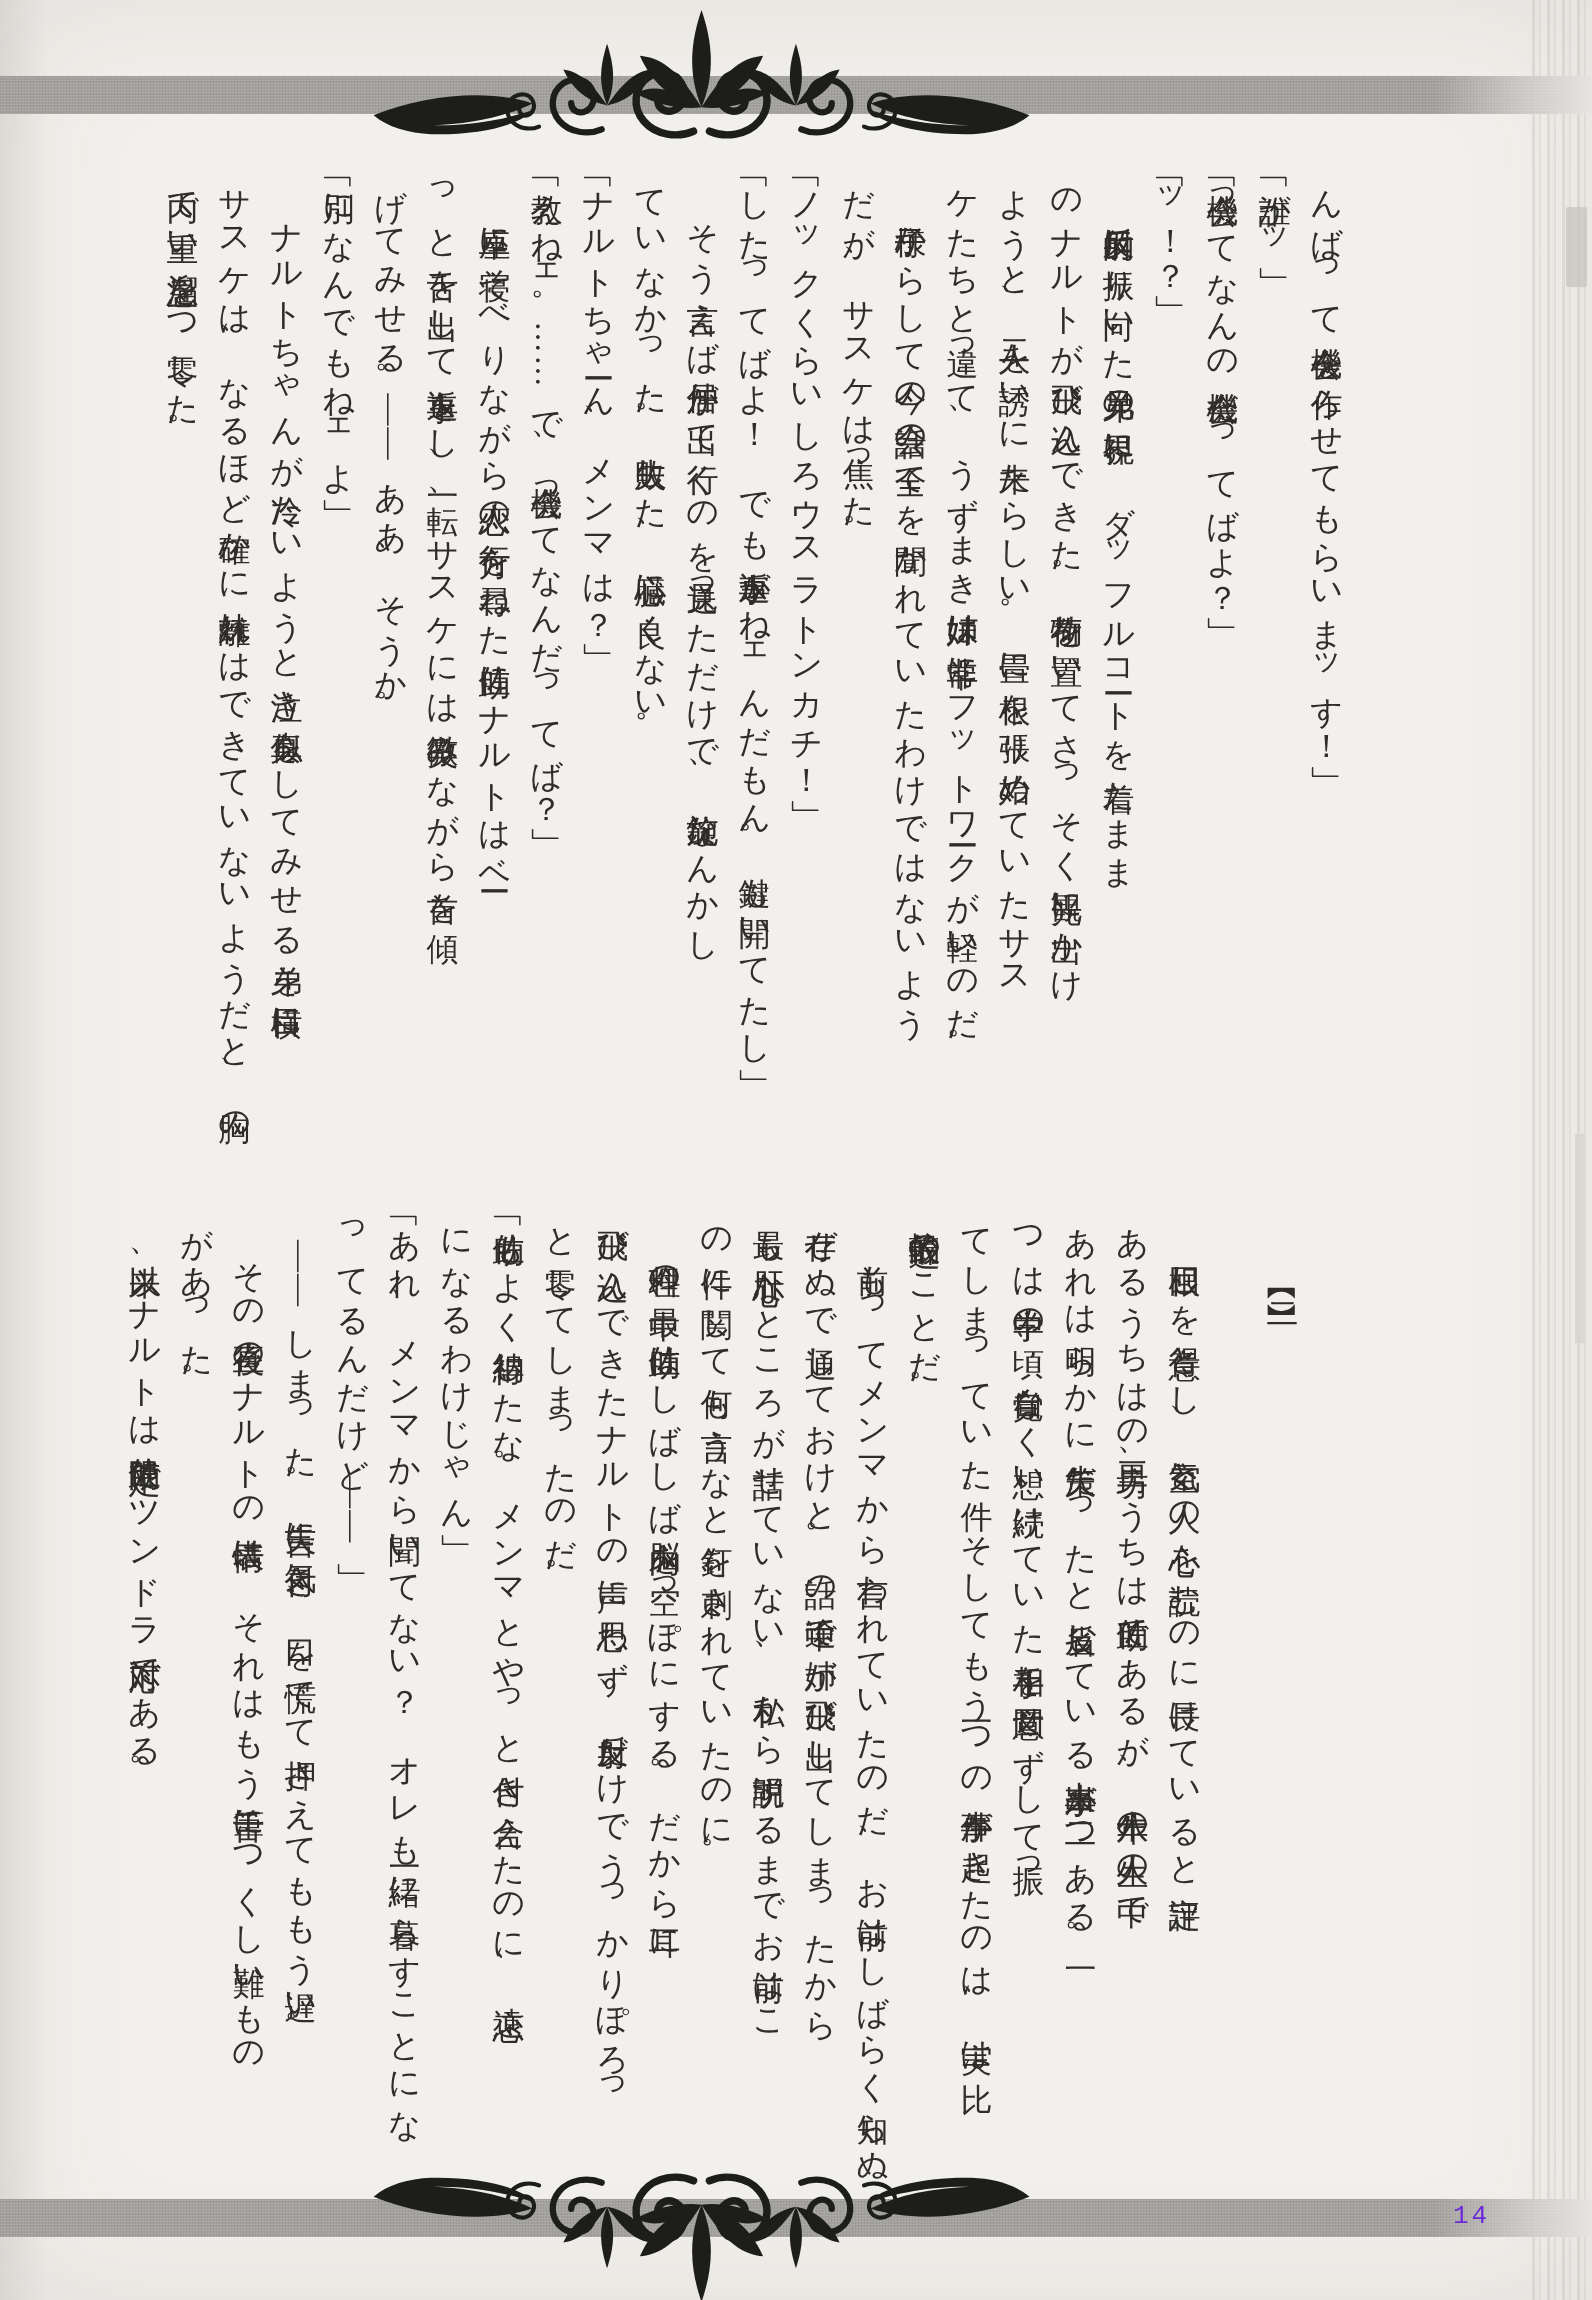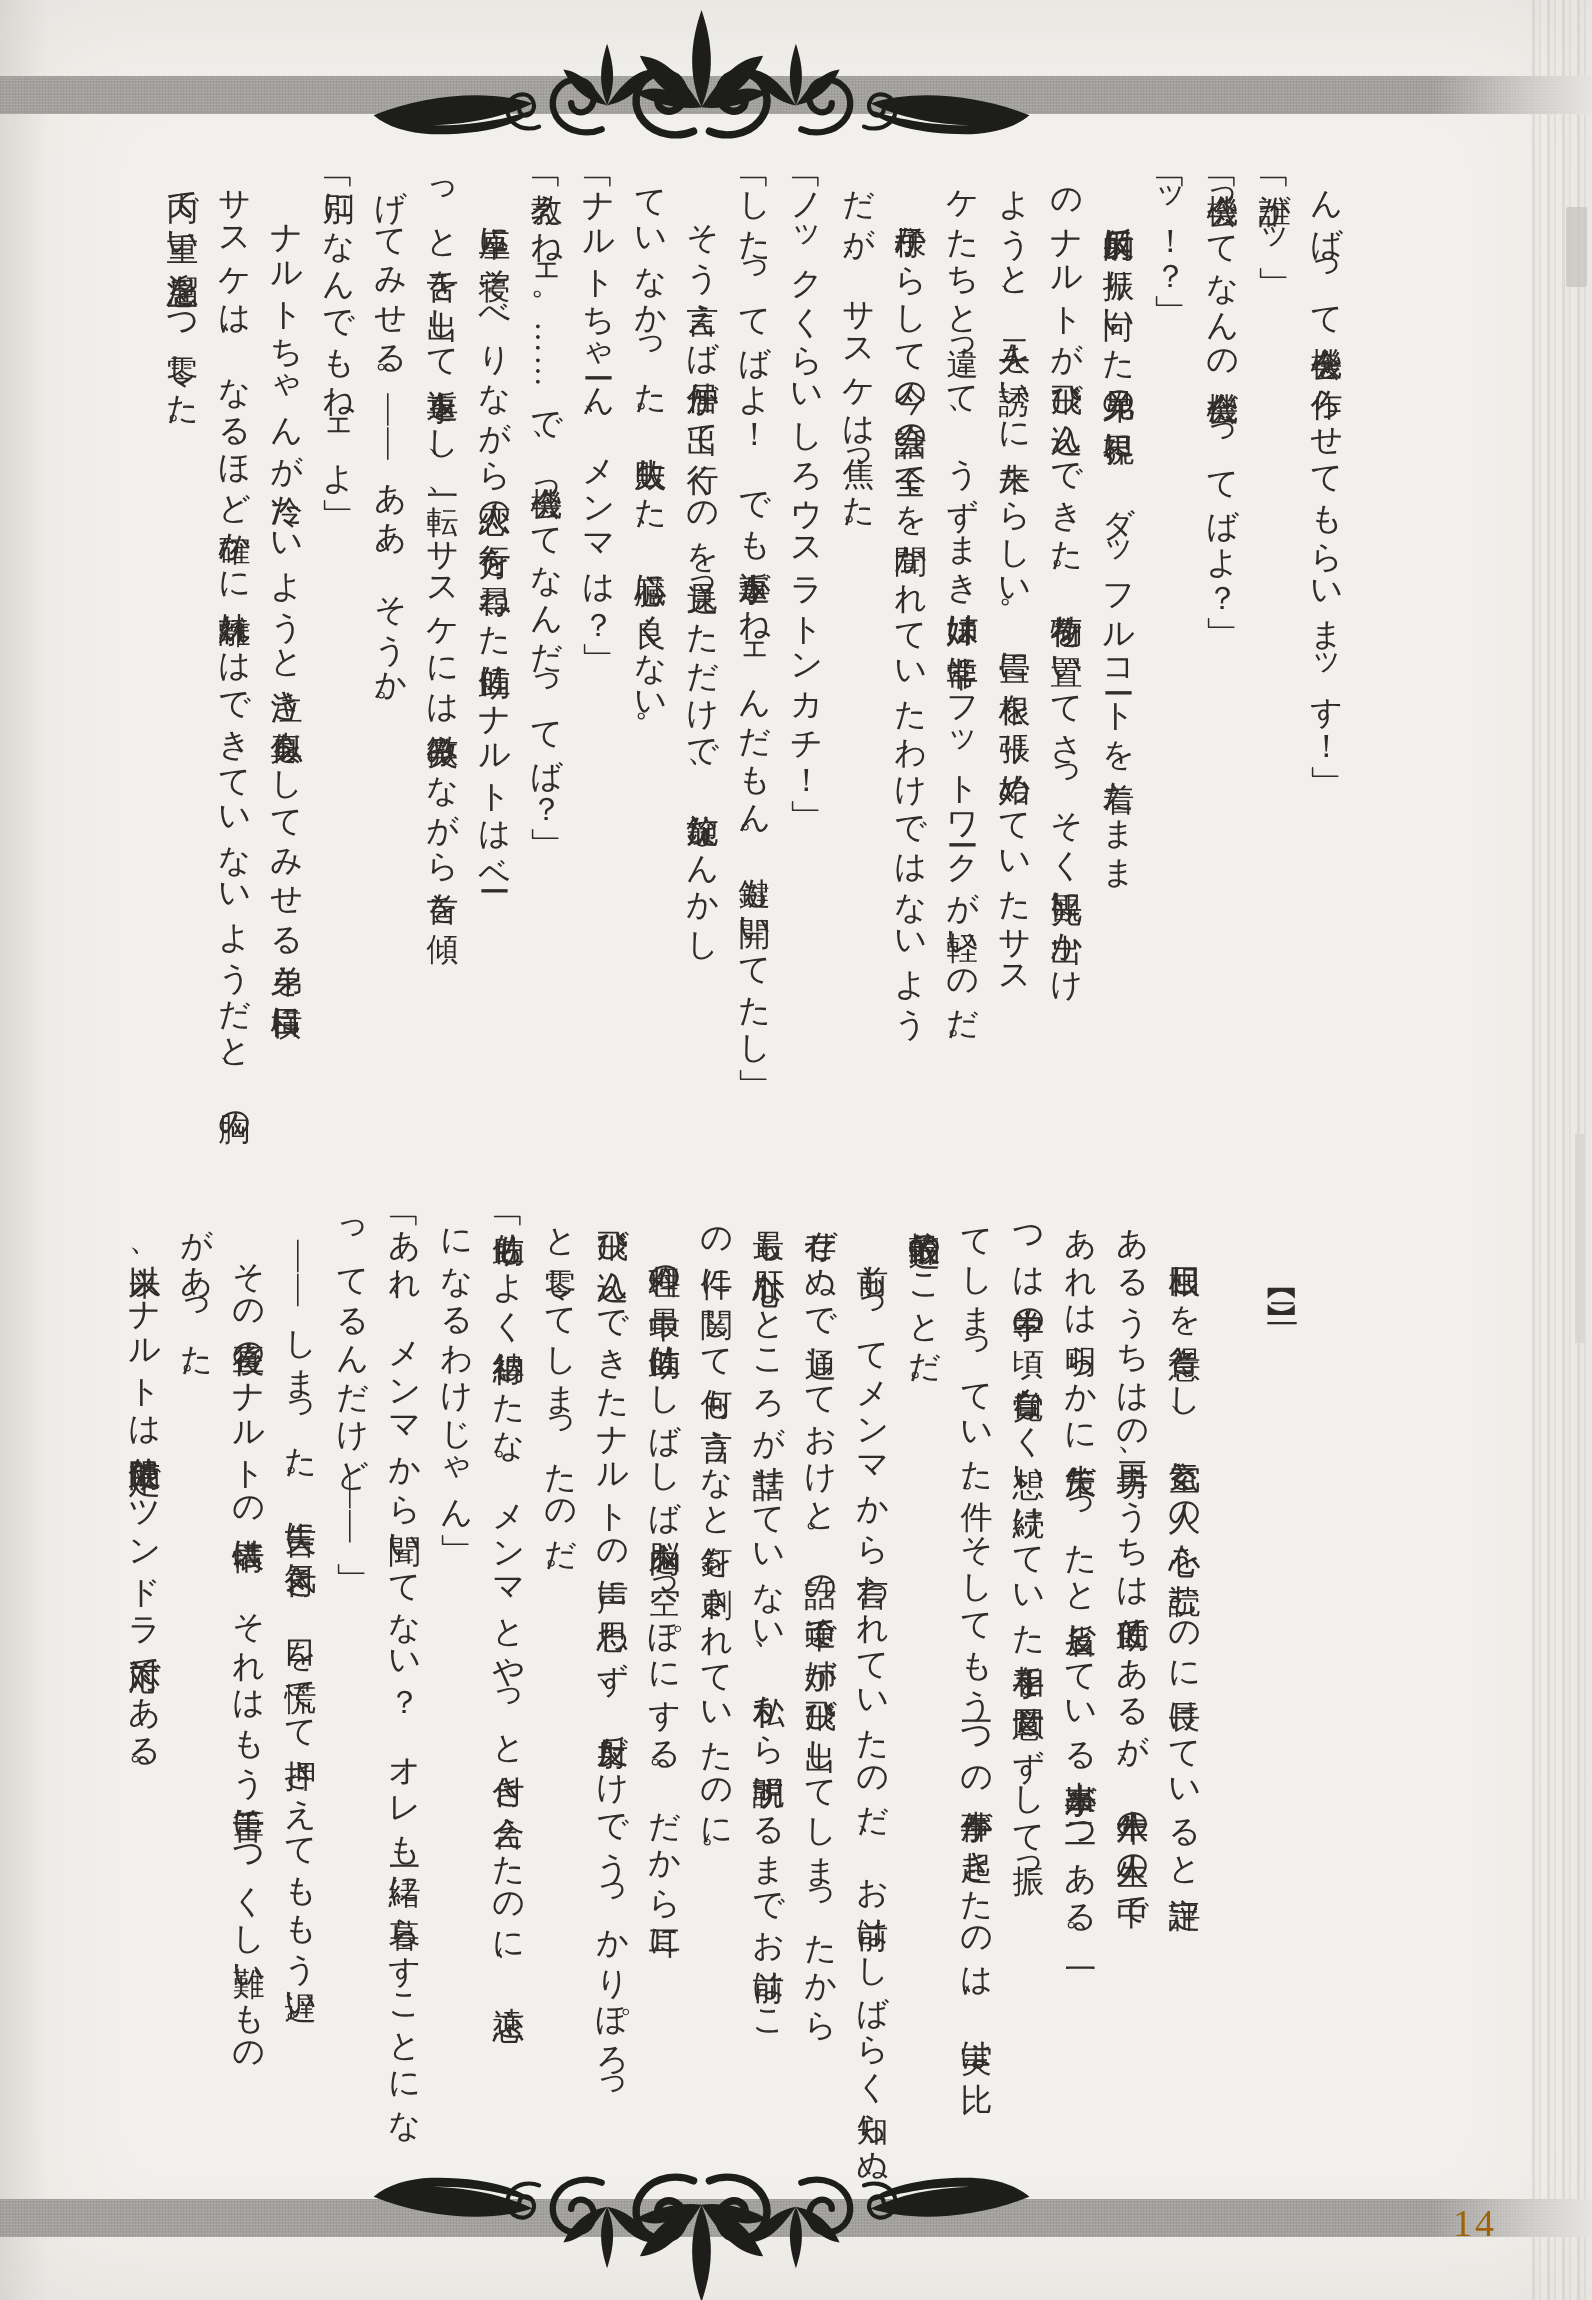--- a/index.html
+++ b/index.html
@@ -44,21 +44,21 @@
     letter-spacing:2px;
     color:#2e2d2b;
     line-height:52px;
   }
   .top-block    { top:167px;  right:239px; height:987px; }
   .bottom-block { top:1206px; right:283px; height:935px; }
   .tline { line-height:52px; white-space:nowrap; }
   .section-head { line-height:52px; white-space:nowrap; padding-top:72px; padding-left:46px; }
   
   .page-number { position:absolute; left:1453px; top:2201px; z-index:3;
-    font-size:38px; letter-spacing:3px; color:#a16207; }
+    font-size:26px; letter-spacing:3px; color:#6d28d9;font-family:Liberation Mono, monospace; }
 </style>
 </head>
 <body>
 
 <div class="page">
 
   <div class="left-shade"></div>
   <div class="right-streaks"></div>
   <div class="patch-a"></div>
   <div class="patch-b"></div>

